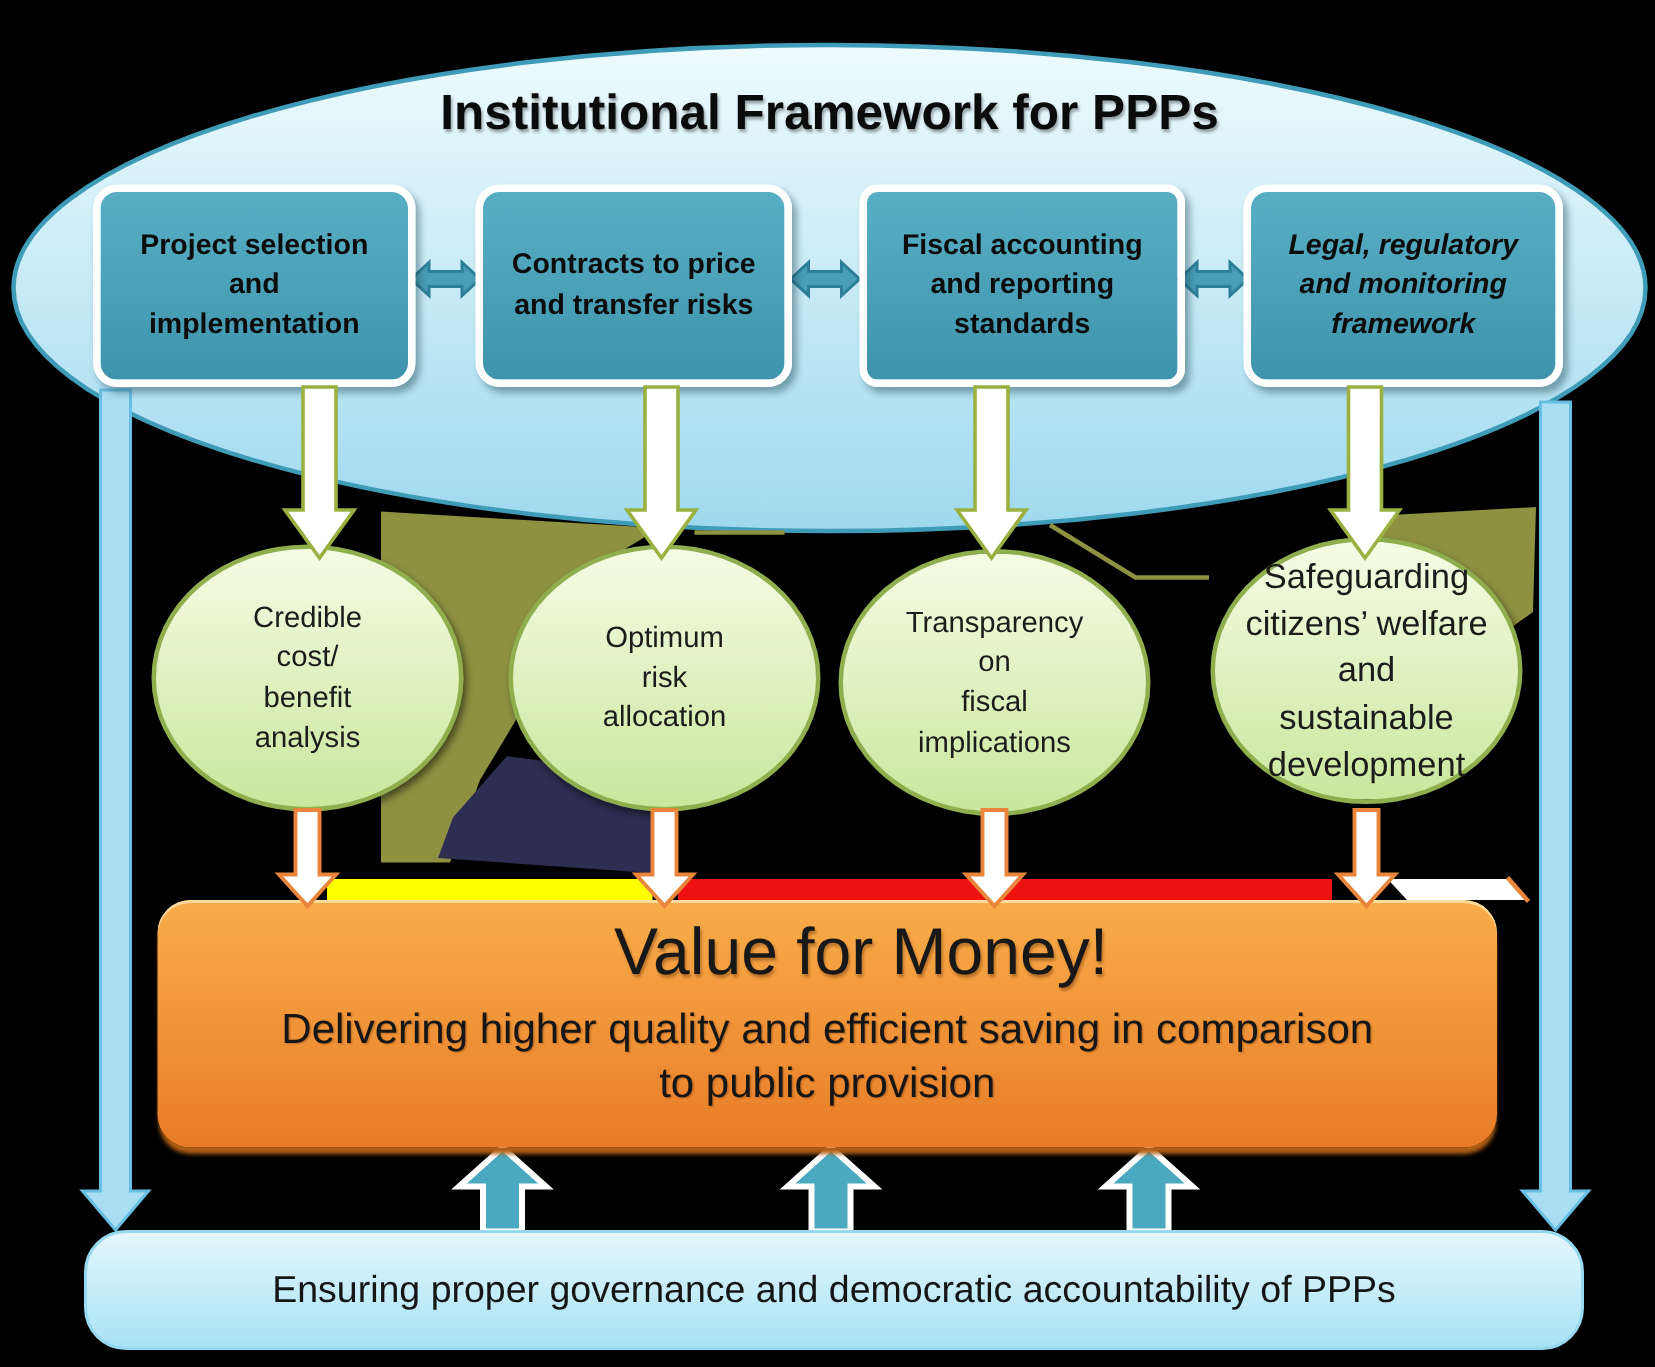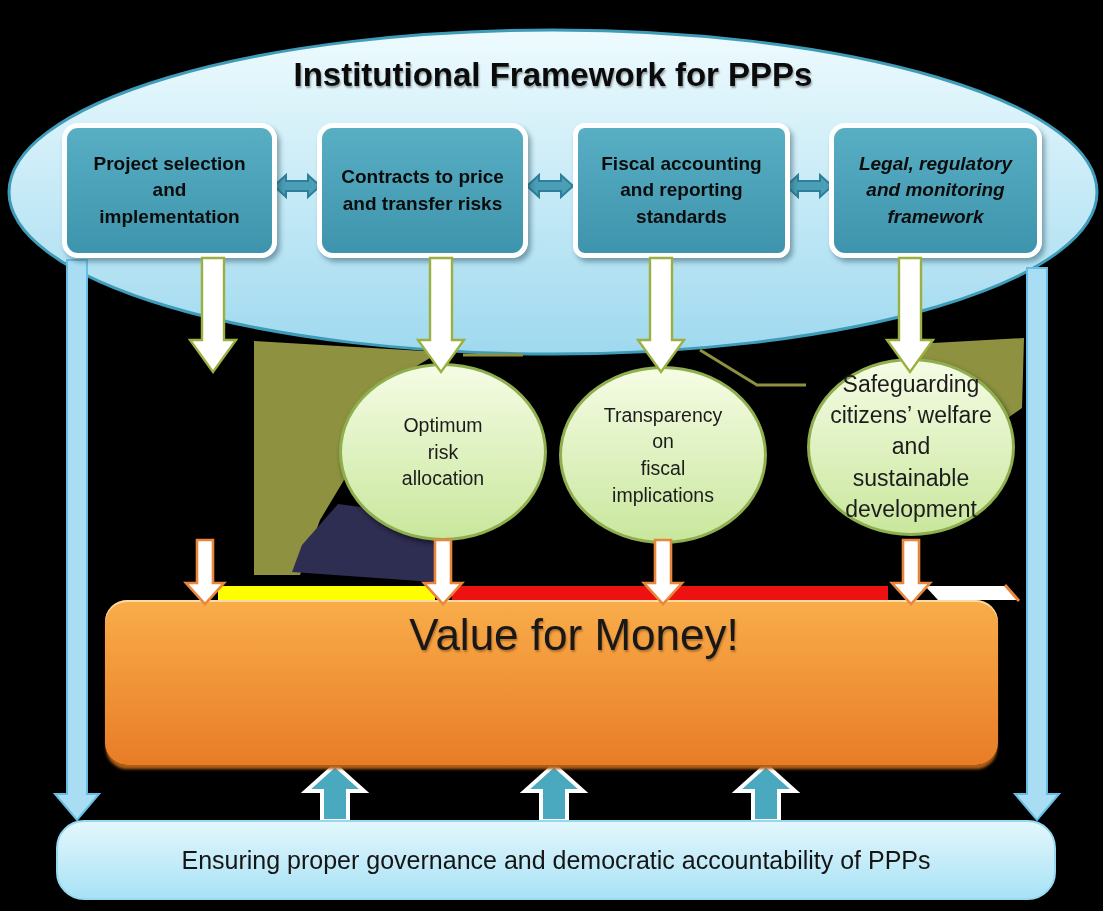--- a/index.html
+++ b/index.html
@@ -160,20 +160,26 @@
     <span>Fiscal accounting
 and reporting
 standards</span>
   </div>
   <div class="fbox" style="left:829px; width:213px;font-style:italic;">
     <span>Legal, regulatory
 and monitoring
 framework</span>
   </div>
 
+  <div class="circle" style="left:101px; top:363px;">
+    <span>Credible
+cost/
+benefit
+analysis</span>
+  </div>
   <div class="circle" style="left:339px; top:363px;justify-content:center;">
     <span>Optimum
 risk
 allocation</span>
   </div>
   <div class="circle" style="left:559px; top:366px;">
     <span>Transparency
 on
 fiscal
 implications</span>
@@ -181,20 +187,22 @@
   <div class="circle" style="left:807px; top:358px; font-size:23px;">
     <span>Safeguarding
 citizens’ welfare
 and
 sustainable
 development</span>
   </div>
 
   <div class="value-box">
     <div class="value-title">Value for Money!</div>
+    <div class="value-subtitle">Delivering higher quality and efficient saving in comparison
+to public provision</div>
   </div>
 
   <div class="bottom-bar">
     <span>Ensuring proper governance and democratic accountability of PPPs</span>
   </div>
 
   <svg class="layer" viewBox="0 0 1103 911">
 
     <path class="arrow-green" d="M202,258 L202,340 L190,340 L213,372 L236,340 L224,340 L224,258 Z"></path>
     <path class="arrow-green" d="M430,258 L430,340 L418,340 L441,372 L464,340 L452,340 L452,258 Z"></path>

